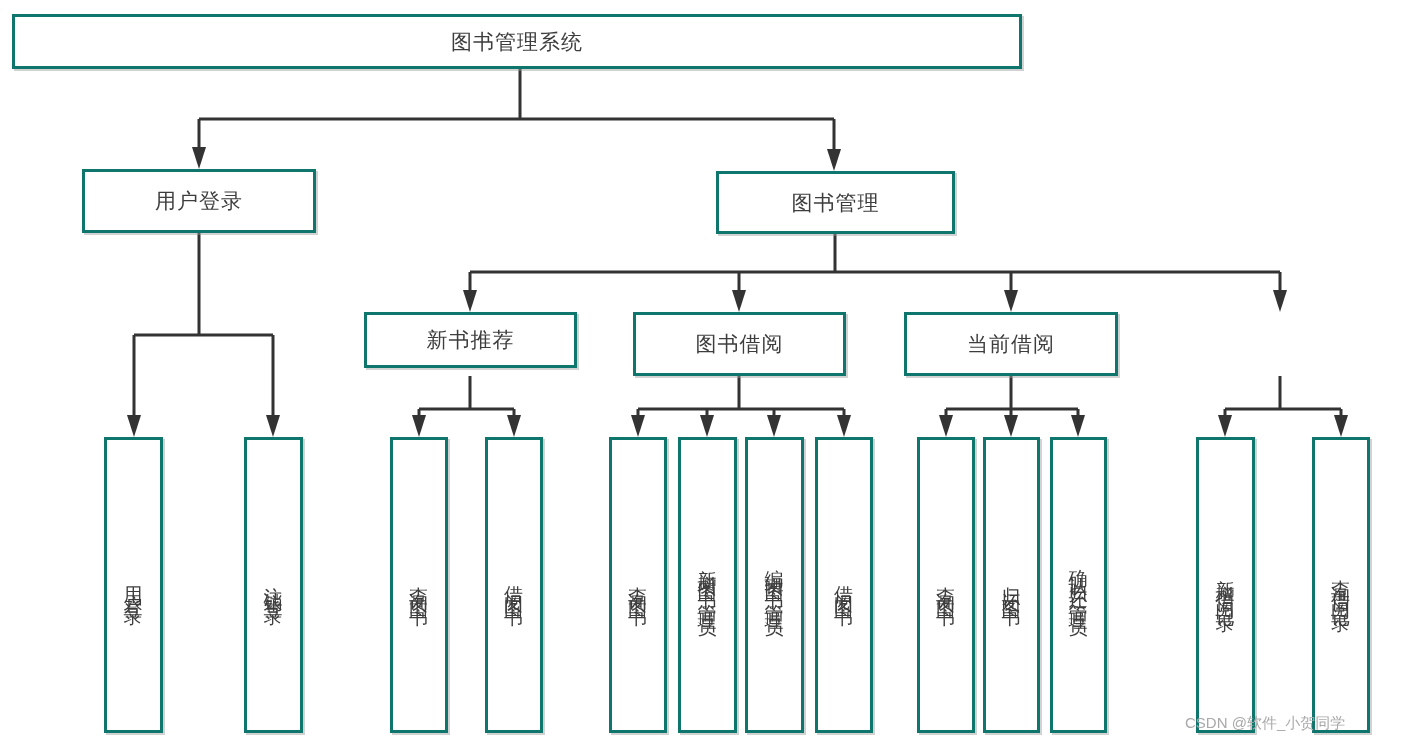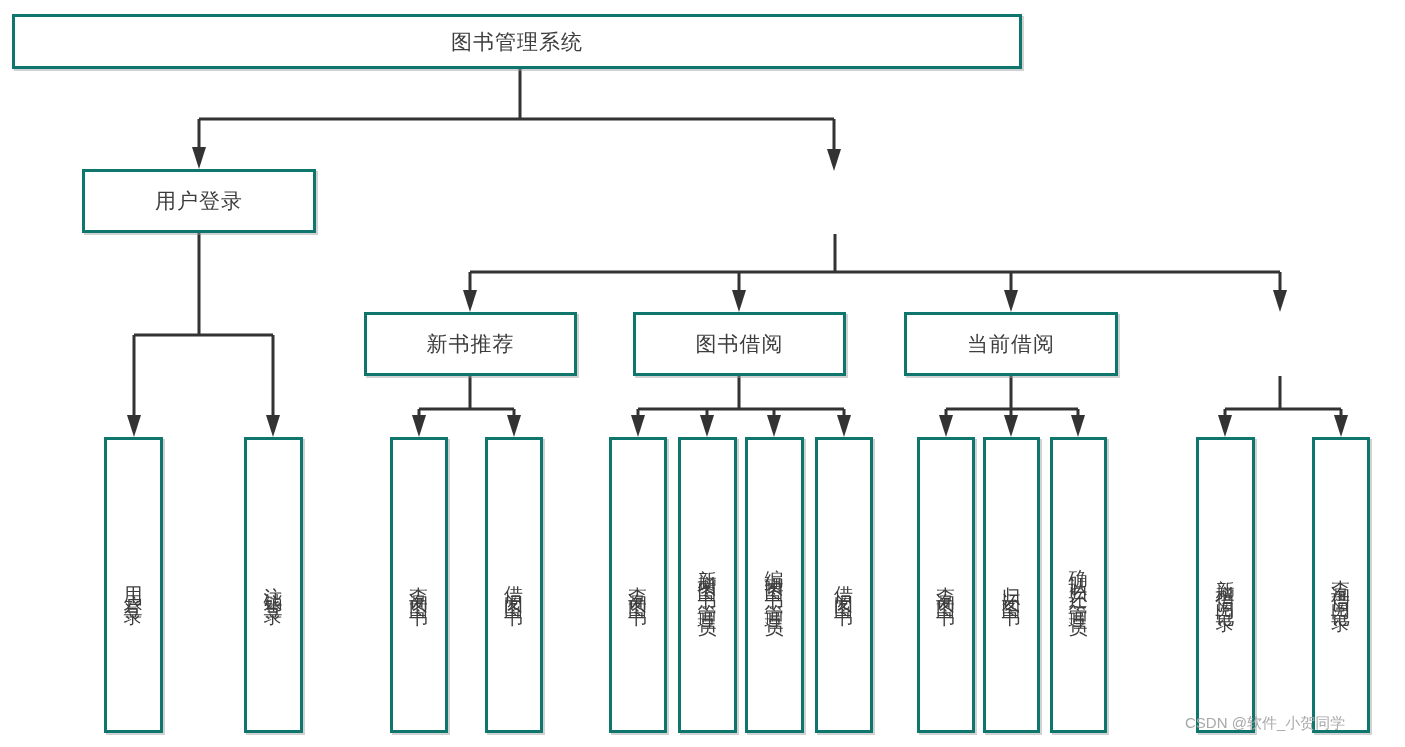--- a/index.html
+++ b/index.html
@@ -38,21 +38,21 @@
     text-orientation: mixed;
     font-size: 19px;
     line-height: 1;
     letter-spacing: 7px;
     white-space: nowrap;
   }
   
   .n-root   { left: 12px;   top: 14px;  width: 1010px; height: 55px; }
   .n-login  { left: 82px;   top: 169px; width: 234px;  height: 64px; }
   .n-mgmt   { left: 716px;  top: 171px; width: 239px;  height: 63px; }
-  .n-newbk  { left: 364px;  top: 312px; width: 213px;  height: 64px; }
+  .n-newbk  { left: 364px;  top: 312px; width: 213px;  height: 56px; }
   .n-borrow { left: 633px;  top: 312px; width: 213px;  height: 64px; }
   .n-curr   { left: 904px;  top: 312px; width: 214px;  height: 64px; }
   .n-rec    { left: 1175px; top: 312px; width: 211px;  height: 64px; }
   
   .leaf { top: 437px; height: 296px; }
   .lf-u1 { left: 104px;  width: 59px; }
   .lf-u2 { left: 244px;  width: 59px; }
   .lf-n1 { left: 390px;  width: 58px; }
   .lf-n2 { left: 485px;  width: 58px; }
   .lf-b1 { left: 609px;  width: 58px; }
@@ -119,20 +119,23 @@
     </g>
   </svg>
 
   <div class="node h-label n-root">
     <span>图书管理系统</span>
   </div>
 
   <div class="node h-label n-login">
     <span>用户登录</span>
   </div>
+  <div class="node h-label n-mgmt">
+    <span>图书管理</span>
+  </div>
 
   <div class="node h-label n-newbk">
     <span>新书推荐</span>
   </div>
   <div class="node h-label n-curr">
     <span>当前借阅</span>
   </div>
   <div class="node h-label n-borrow">
     <span>图书借阅</span>
   </div>

